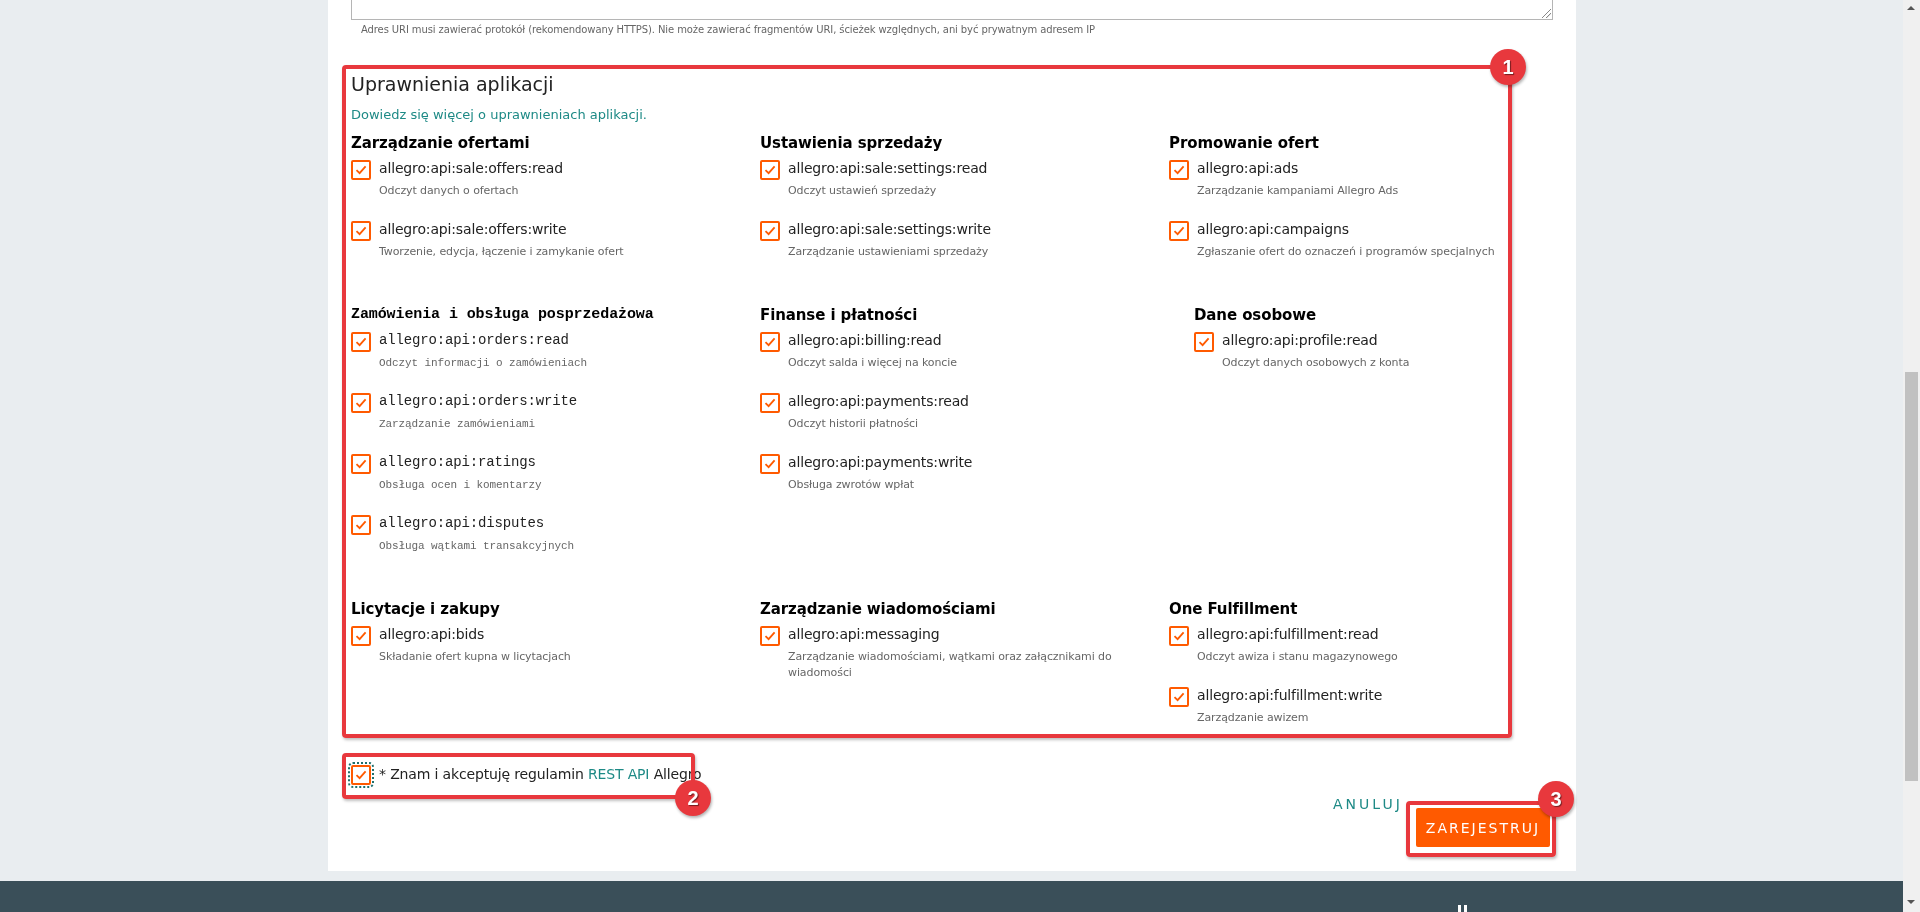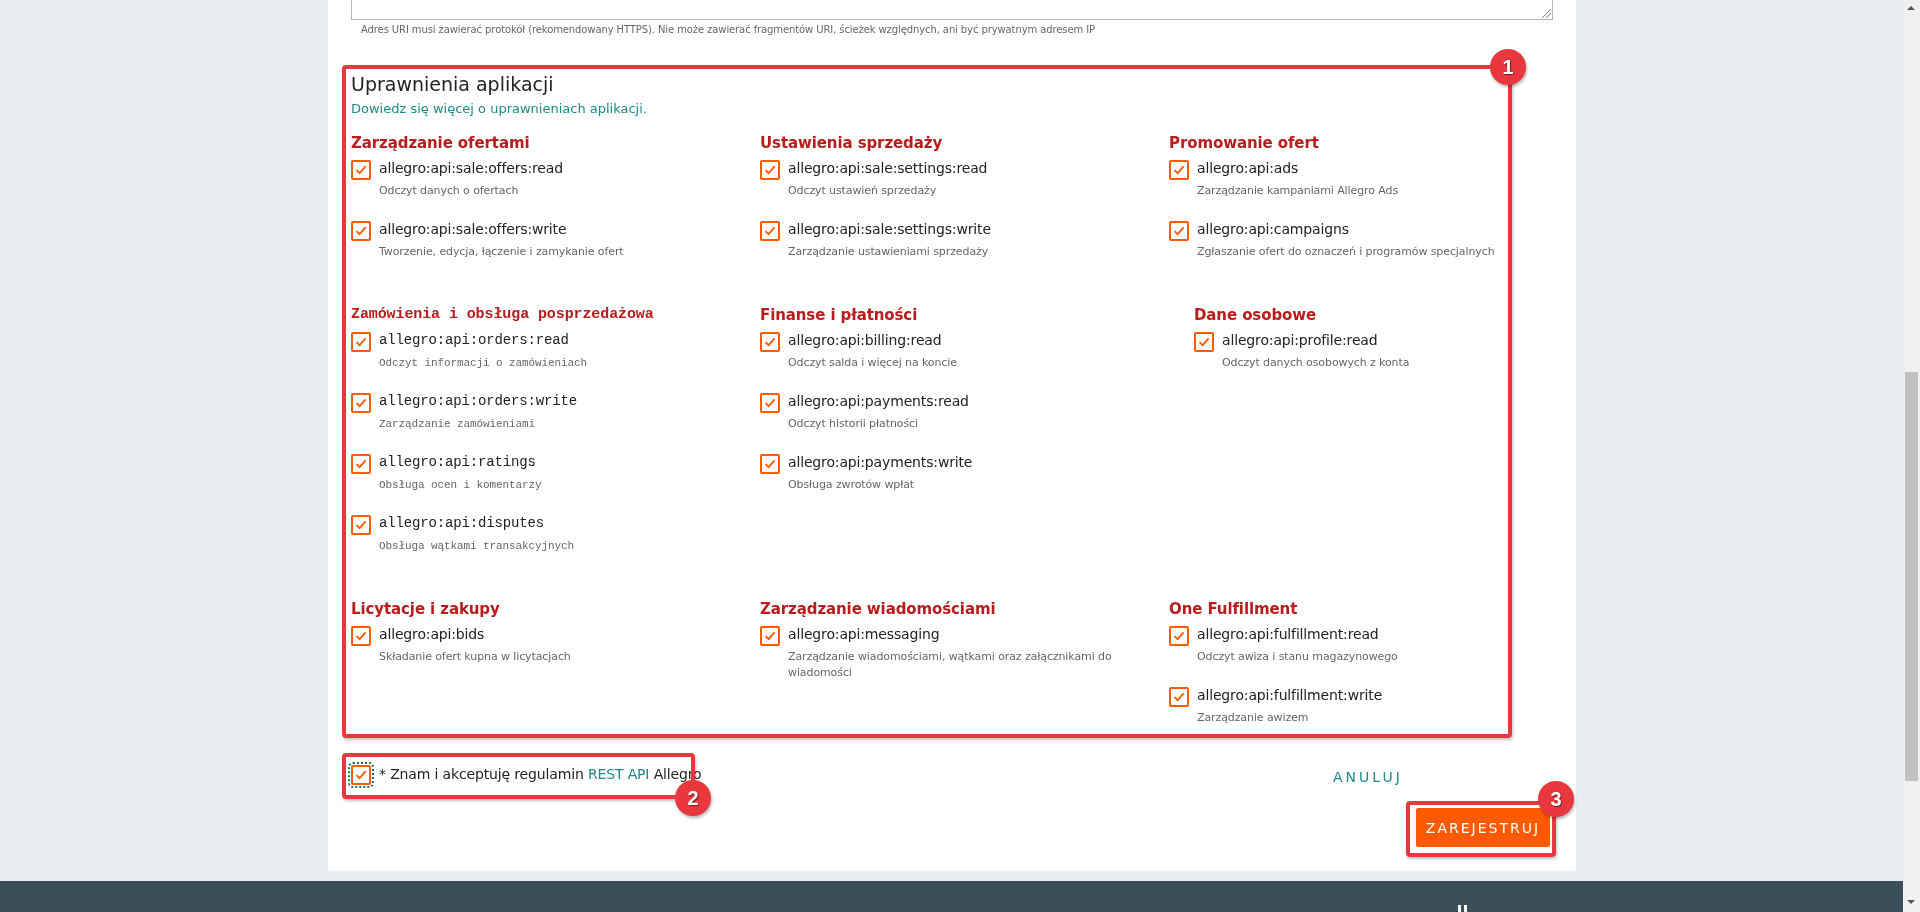--- a/index.html
+++ b/index.html
@@ -23,26 +23,26 @@
     background: linear-gradient(135deg, transparent 45%, #888 46%, #888 52%, transparent 53%, transparent 70%, #888 71%, #888 77%, transparent 78%);
   }
   .hint {
     position: absolute; left: 351px; top: 24px; font-size: 10px; color: #666;
     white-space: nowrap; letter-spacing: -0.1px; margin-left: 10px;
   }
   .perm-title {
     position: absolute; left: 351px; top: 73px; font-size: 19px; color: #222; font-weight: 500;
   }
   .perm-link {
-    position: absolute; left: 351px; top: 101px; font-size: 13px; color: #1e8a86;
+    position: absolute; left: 351px; top: 107px; font-size: 13px; color: #1e8a86;
     text-decoration: none;
   }
   .group { position: absolute; left: 0; width: 400px; }
   .group-title {
-    font-size: 15px; font-weight: bold; color: #b91c1c; height: 20px; line-height: 20px;
+    font-size: 15px; font-weight: bold; color: #000000; height: 20px; line-height: 20px;
     letter-spacing: -0.1px;
   }
   .scope { position: relative; height: 61px; }
   .scope .cb {
     position: absolute; left: 0; top: 7px; width: 20px; height: 20px;
     border: 2px solid #ff5a00; border-radius: 2px; background: #fff;
   }
   .scope .cb svg { position: absolute; left: 2px; top: 2px; }
   .scope .name {
     position: absolute; left: 28px; top: 7px; font-size: 14px; color: #222; white-space: nowrap;
@@ -71,21 +71,21 @@
     border: 2px solid #ff5a00; border-radius: 2px; background: #fff;
     outline: 2px dotted #1e6f6b; outline-offset: 1px;
   }
   .accept-row .cb svg { position: absolute; left: 2px; top: 2px; }
   .accept-row .text {
     position: absolute; left: 28px; top: 3px; font-size: 14px; color: #222; white-space: nowrap;
     letter-spacing: -0.15px;
   }
   .accept-row .link { color: #1e8a86; text-decoration: none; }
   .btn-cancel {
-    position: absolute; left: 1333px; top: 769px; font-size: 14px; letter-spacing: 3px;
+    position: absolute; left: 1333px; top: 796px; font-size: 14px; letter-spacing: 3px;
     color: #1e8a86; background: none; border: none; cursor: pointer;
     font-family: "DejaVu Sans", sans-serif;
   }
   .btn-register {
     position: absolute; left: 1416px; top: 808px; width: 134px; height: 39px;
     background: #ff5a00; color: #fff; border: none; border-radius: 2px;
     font-size: 14px; letter-spacing: 2px; cursor: pointer;
     font-family: "DejaVu Sans", sans-serif;
   }
   .footer {

